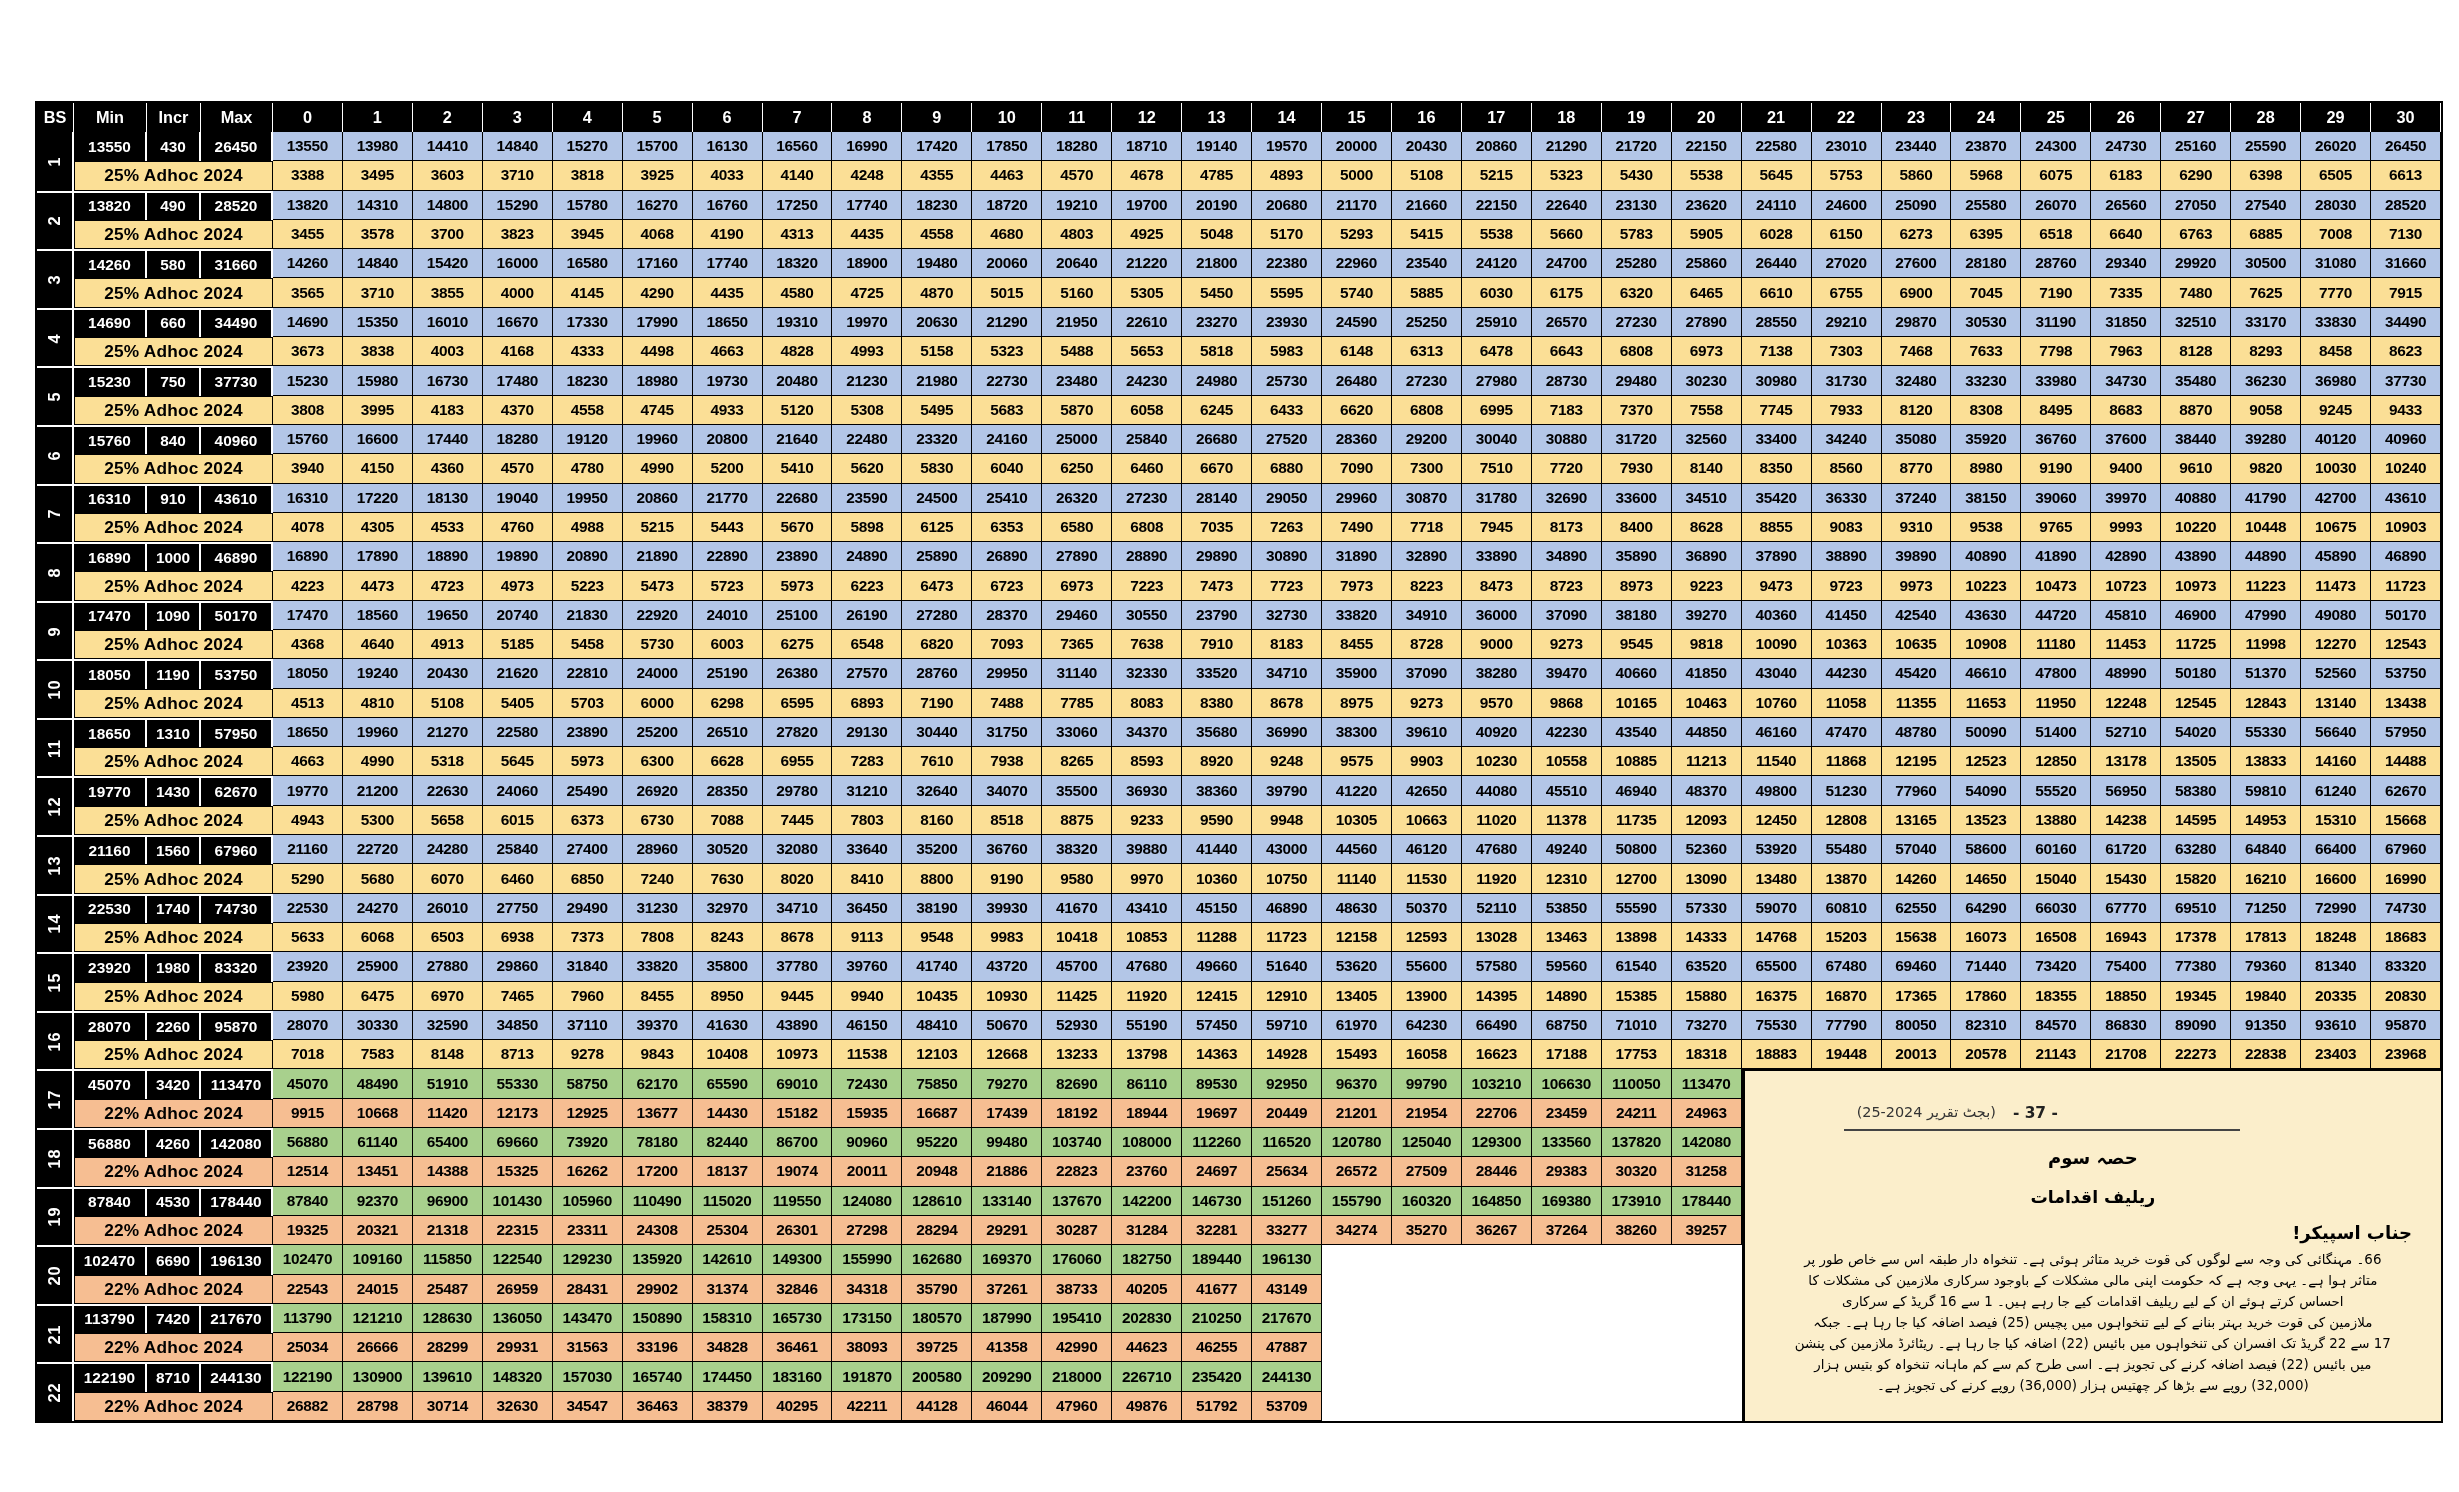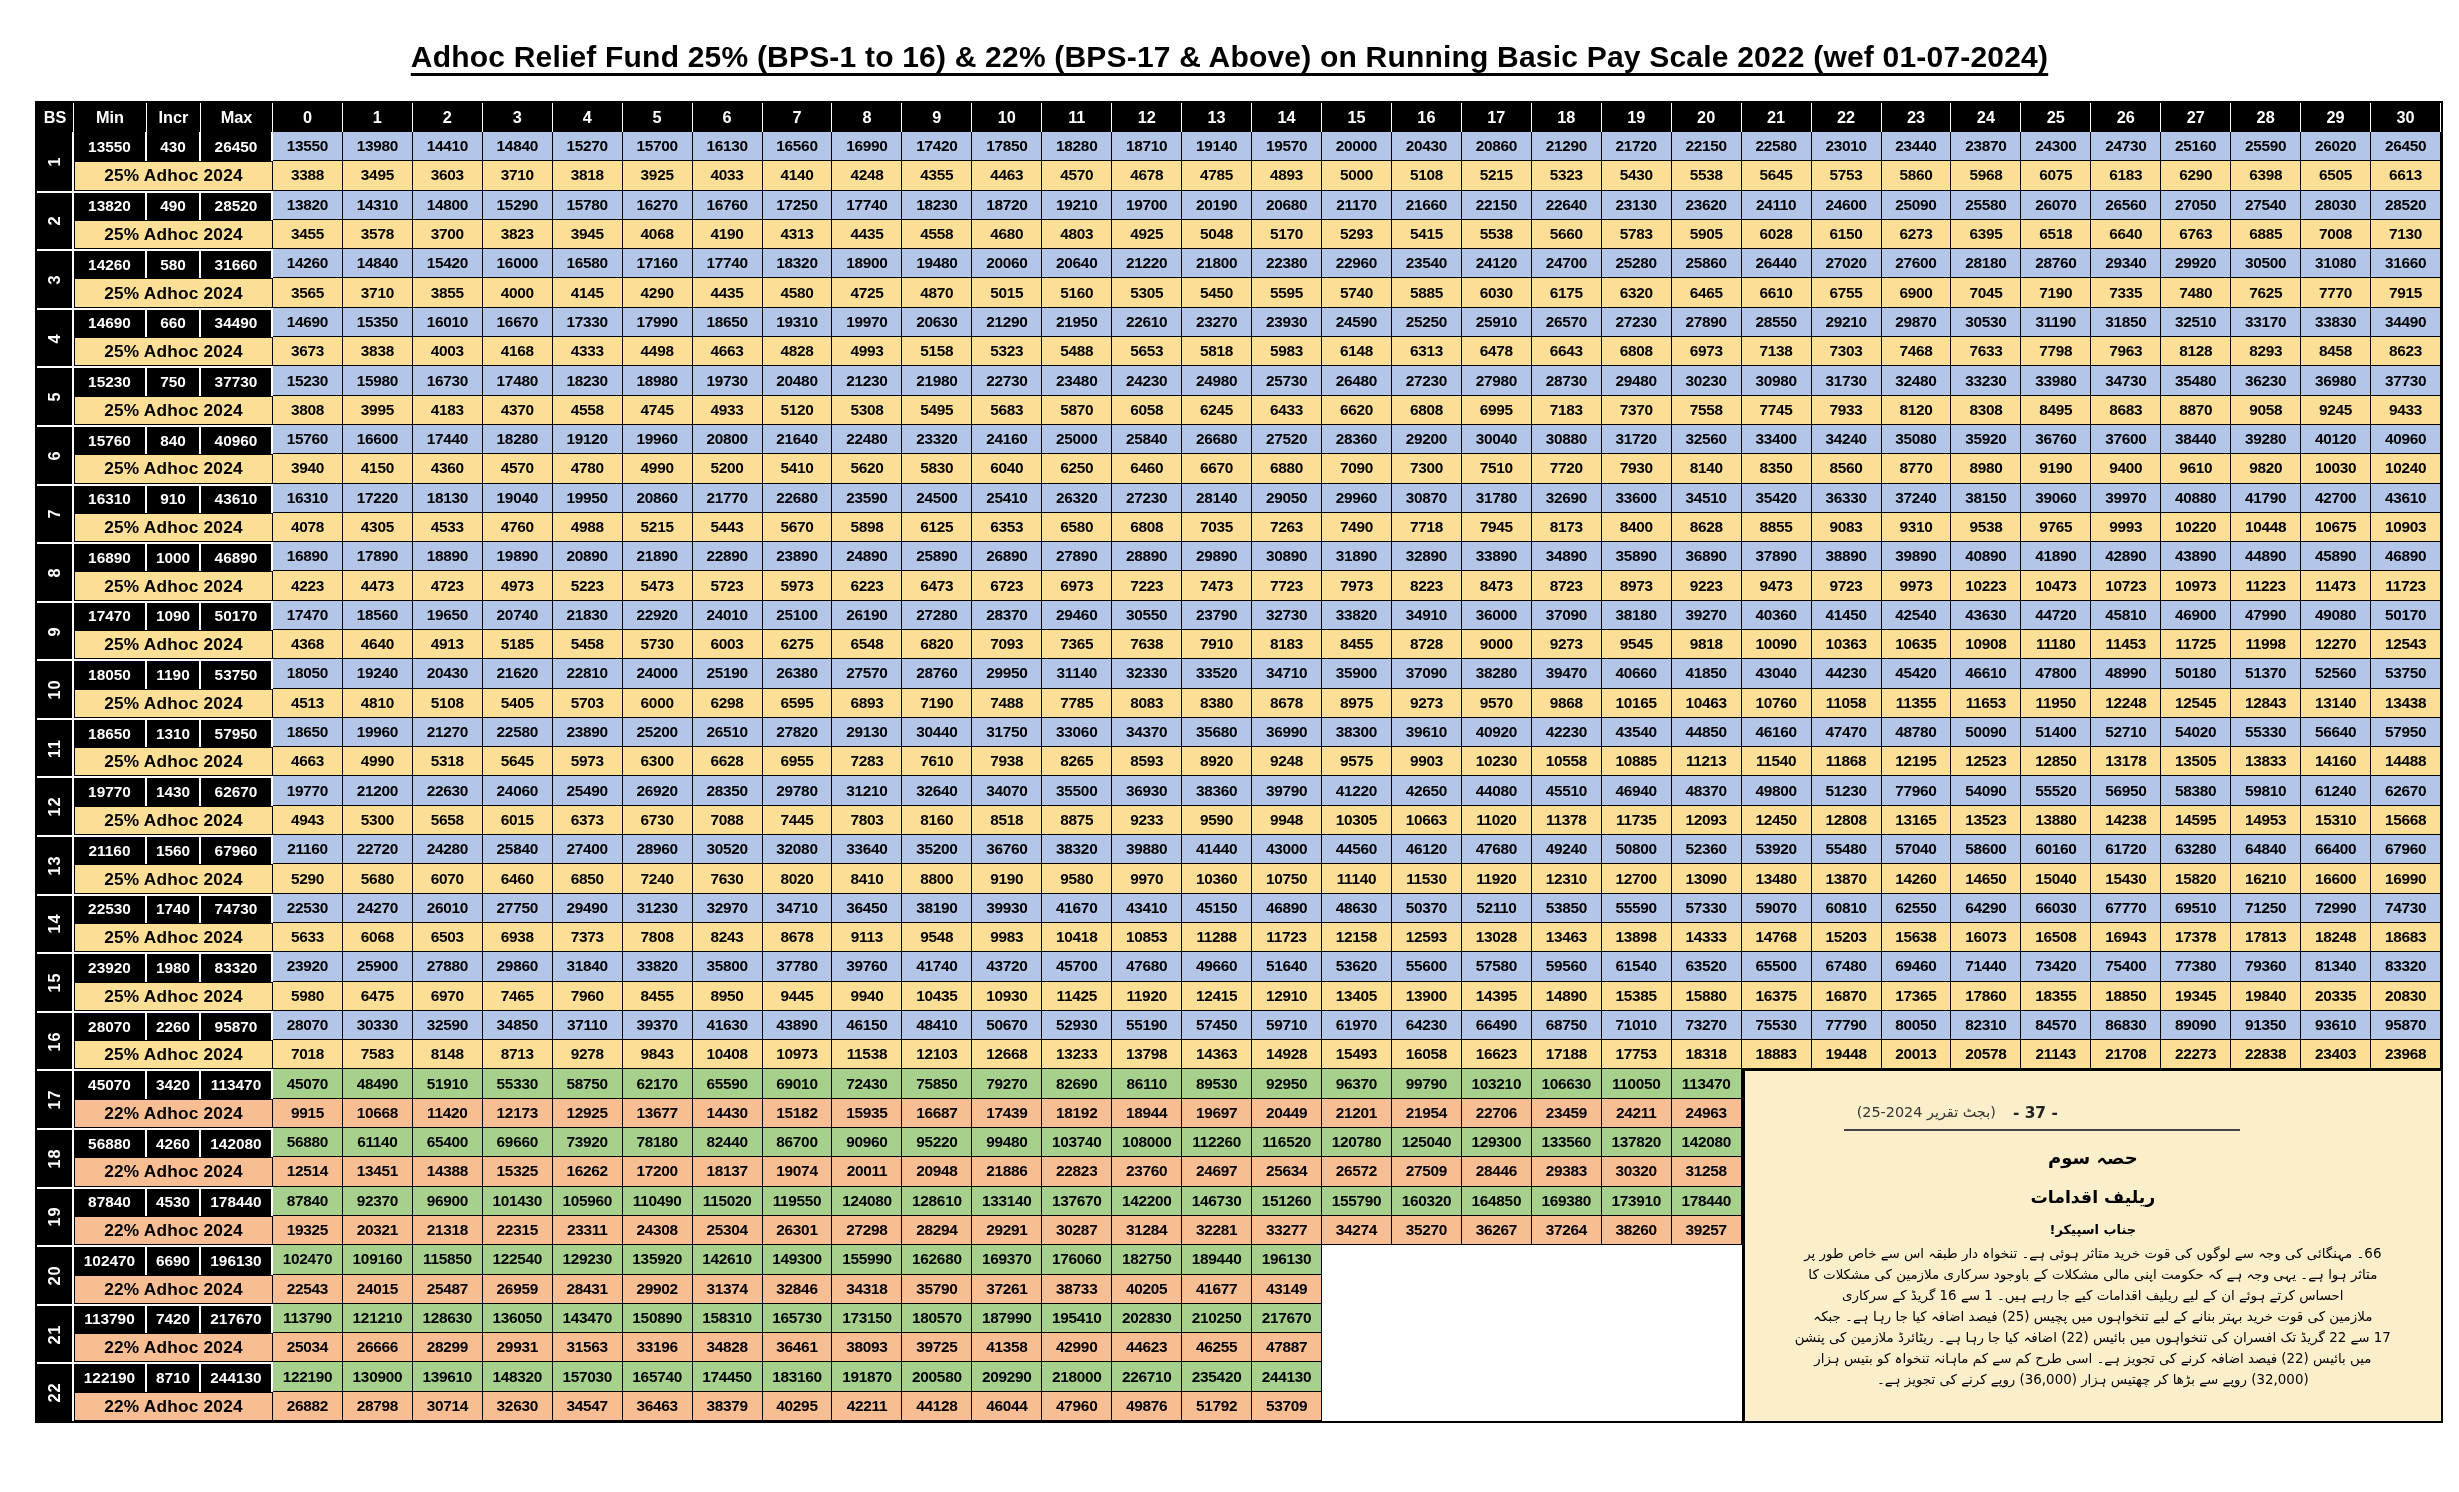--- a/index.html
+++ b/index.html
@@ -24,29 +24,28 @@
   #prepared div{font-weight:bold;font-size:20px;}
   #notice{grid-column:26/36;grid-row:34/46;background:#FBEECB;border-left:3.8px solid #000;border-top:2.9px solid #000;
     font-family:"DejaVu Sans",sans-serif;position:relative;padding:33px 29px 9.6px 29px;box-sizing:border-box;}
   #stamp-row{position:relative;height:21px;font-size:14.4px;}
   #stamp{position:absolute;left:13%;top:0;color:#333;}
   #page-no{position:absolute;left:0;right:18%;top:0;text-align:center;font-weight:bold;font-size:15.4px;color:#222;}
   #rule{width:62%;margin:3.8px 0 0 11%;border-bottom:2.9px solid #444;}
   .uh{text-align:center;font-size:18px;font-weight:bold;direction:rtl;}
   #part-heading{margin-top:15.4px;}
   #section-heading{margin-top:19px;font-size:17.3px;}
-  #salutation{margin-top:15.4px;text-align:center;font-size:13px;font-weight:bold;direction:rtl;}
+  #salutation{margin-top:15.4px;font-size:18px;font-weight:bold;direction:rtl;}
   #para{margin-top:5.8px;direction:rtl;text-align:justify;font-size:13.4px;line-height:21px;padding:0 9.6px;}
   .pline{white-space:nowrap;overflow:hidden;text-align:center;}
 </style>
 </head>
 <body>
 
 <div id="page">
-  <div id="title">Adhoc Relief Fund 25% (BPS-1 to 16) &amp; 22% (BPS-17 &amp; Above) on Running Basic Pay Scale 2022 (wef 01-07-2024)</div>
 
   <div id="grid">
     <div class="c h" style="grid-row:1;grid-column:1">BS</div>
     <div class="c h" style="grid-row:1;grid-column:2">Min</div>
     <div class="c h" style="grid-row:1;grid-column:3">Incr</div>
     <div class="c h" style="grid-row:1;grid-column:4">Max</div>
 
 
     <div id="notice">
       <div id="stamp-row">

